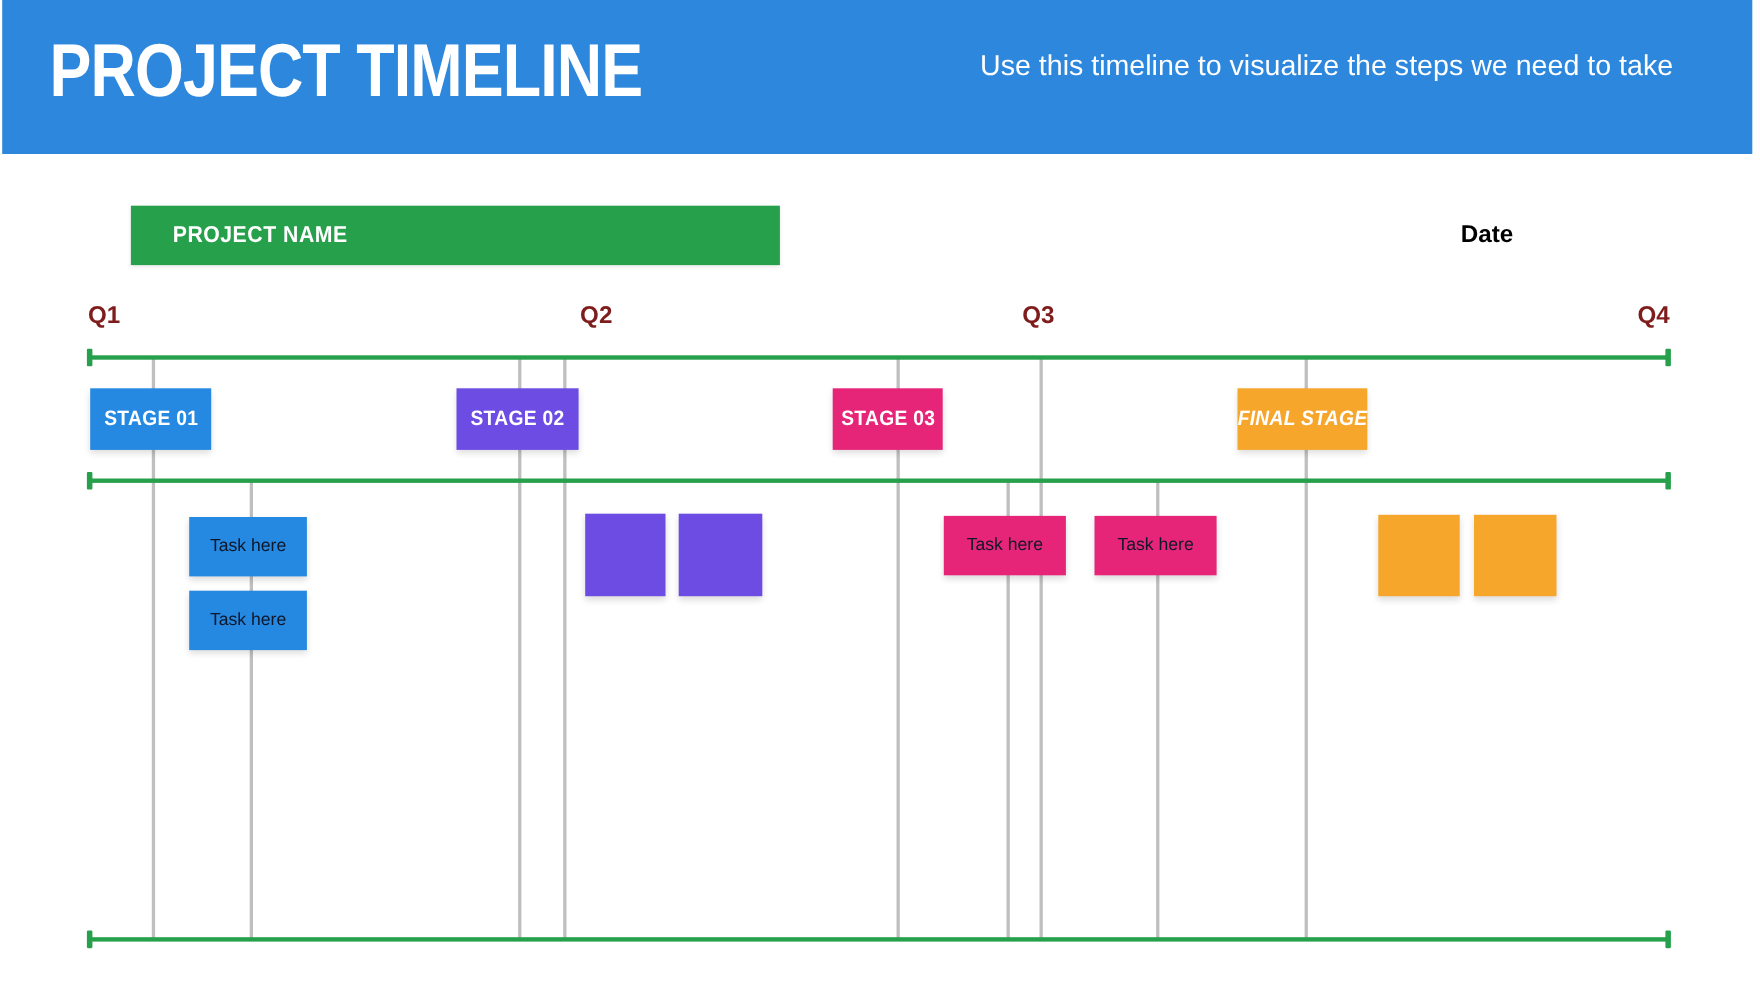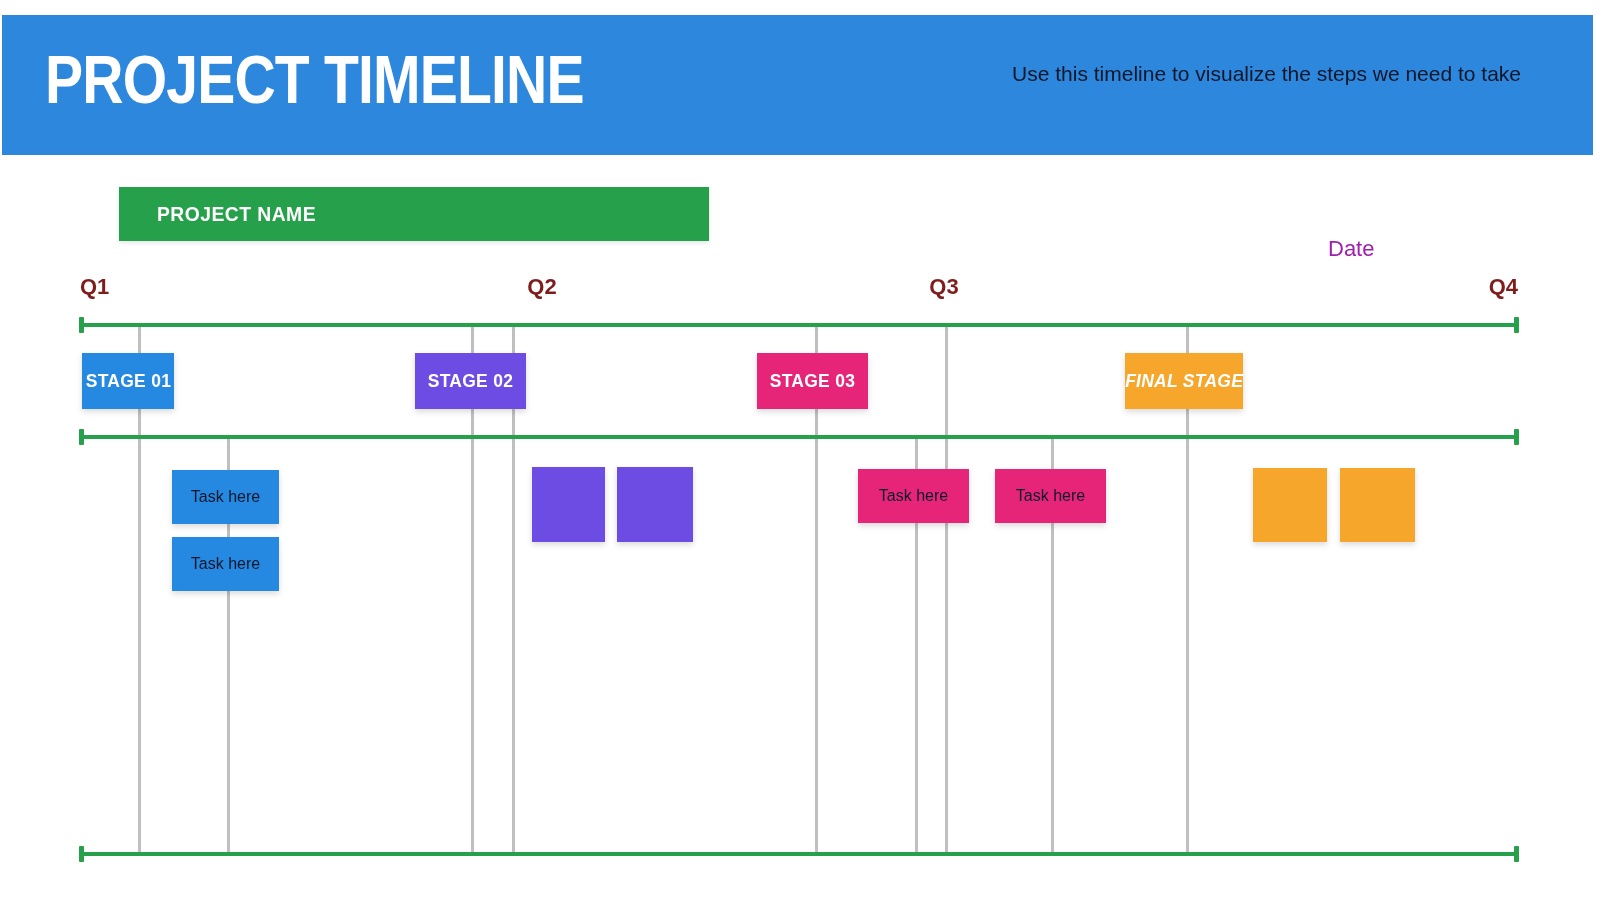--- a/index.html
+++ b/index.html
@@ -1,42 +1,42 @@
 <!DOCTYPE html>
 <html><head>
 <meta charset="utf-8">
 <style>
   * { margin: 0; padding: 0; box-sizing: border-box; }
   html, body { width: 1600px; height: 900px; background: #ffffff; font-family: "Liberation Sans", sans-serif; }
   .canvas { position: relative; width: 1600px; height: 900px; background: #ffffff; overflow: hidden; }
 
   
-  .topbar { position: absolute; left: 2px; top: 15px; width: 1591px; height: 140px; }
+  .topbar { position: absolute; left: 2px; top: 0; width: 1591px; height: 140px; }
   .title {
     position: absolute; left: 43px; top: 30px;
     font-size: 68px; font-weight: 800; color: #ffffff;
     letter-spacing: -1px; white-space: nowrap;
     transform: scaleX(0.84); transform-origin: left top; line-height: 1.0;
   }
   .subtitle {
     position: absolute; right: 72px; top: 44px;
-    text-align: center; color: #0f172a; font-size: 21px; line-height: 30px; font-weight: 400;
+    text-align: center; color: #ffffff; font-size: 26px; line-height: 30px; font-weight: 400;
   }
 
   
   .project-bar {
     position: absolute; left: 79px; top: 187px; width: 590px; height: 54px;
     display: flex; align-items: center; box-shadow: 0 2px 4px rgba(0,0,0,0.10); margin-left: 40px;
   }
   .project-bar span {
     margin-left: 38px; color: #ffffff; font-size: 21px; font-weight: 800; letter-spacing: 0.5px;
     transform: scaleX(0.92); transform-origin: left center; white-space: nowrap;
   }
 
-  .date-label { position: absolute; left: 1328px; top: 200px; font-size: 22px; font-weight: 400; color: #a21caf; margin-top: 36px; }
+  .date-label { position: absolute; left: 1328px; top: 200px; font-size: 22px; font-weight: 700; color: #000000; }
 
   
   .qlabel { position: absolute; top: 274px; font-size: 22px; font-weight: 800; color: #7f1d1d; white-space: nowrap; }
   .q1 { left: 80px; }
   .q2 { left: 542px; transform: translateX(-50%); }
   .q3 { left: 944px; transform: translateX(-50%); }
   .q4 { left: 1518px; transform: translateX(-100%); }
 
   
   .axis { position: absolute; left: 80px; width: 1438px; height: 4px; }
@@ -103,27 +103,27 @@
   <div class="gridline gl-tall" style="left:1186px"></div>
 
   <div class="gridline gl-short" style="left:227px"></div>
   <div class="gridline gl-short" style="left:915px"></div>
   <div class="gridline gl-short" style="left:1051px"></div>
 
   <div class="axis axis-top" style="background: rgb(39, 160, 75);"></div>
   <div class="axis axis-mid" style="background: rgb(39, 160, 75);"></div>
   <div class="axis axis-bottom" style="background: rgb(39, 160, 75);"></div>
 
-  <div class="stage" style="left: 82px; width: 92px; background: rgb(37, 137, 226);">
+  <div class="stage" style="left: 82px; width: 110px; background: rgb(37, 137, 226);">
     <span>STAGE 01</span>
   </div>
   <div class="stage" style="left: 415px; width: 111px; background: rgb(108, 76, 226);">
     <span>STAGE 02</span>
   </div>
-  <div class="stage" style="left: 757px; width: 111px; background: rgb(230, 37, 120);">
+  <div class="stage" style="left: 757px; width: 100px; background: rgb(230, 37, 120);">
     <span>STAGE 03</span>
   </div>
   <div class="stage" style="left: 1125px; width: 118px; background: rgb(247, 166, 44); font-style: italic;">
     <span>FINAL STAGE</span>
   </div>
 
   <div class="task" style="left: 172px; top: 470px; width: 107px; height: 54px; background: rgb(37, 137, 226);">Task here</div>
   <div class="task" style="left: 172px; top: 537px; width: 107px; height: 54px; background: rgb(37, 137, 226);">Task here</div>
   <div class="task" style="left: 532px; top: 467px; width: 73px; height: 75px; background: rgb(108, 76, 226);"></div>
   <div class="task" style="left: 617px; top: 467px; width: 76px; height: 75px; background: rgb(108, 76, 226);"></div>

